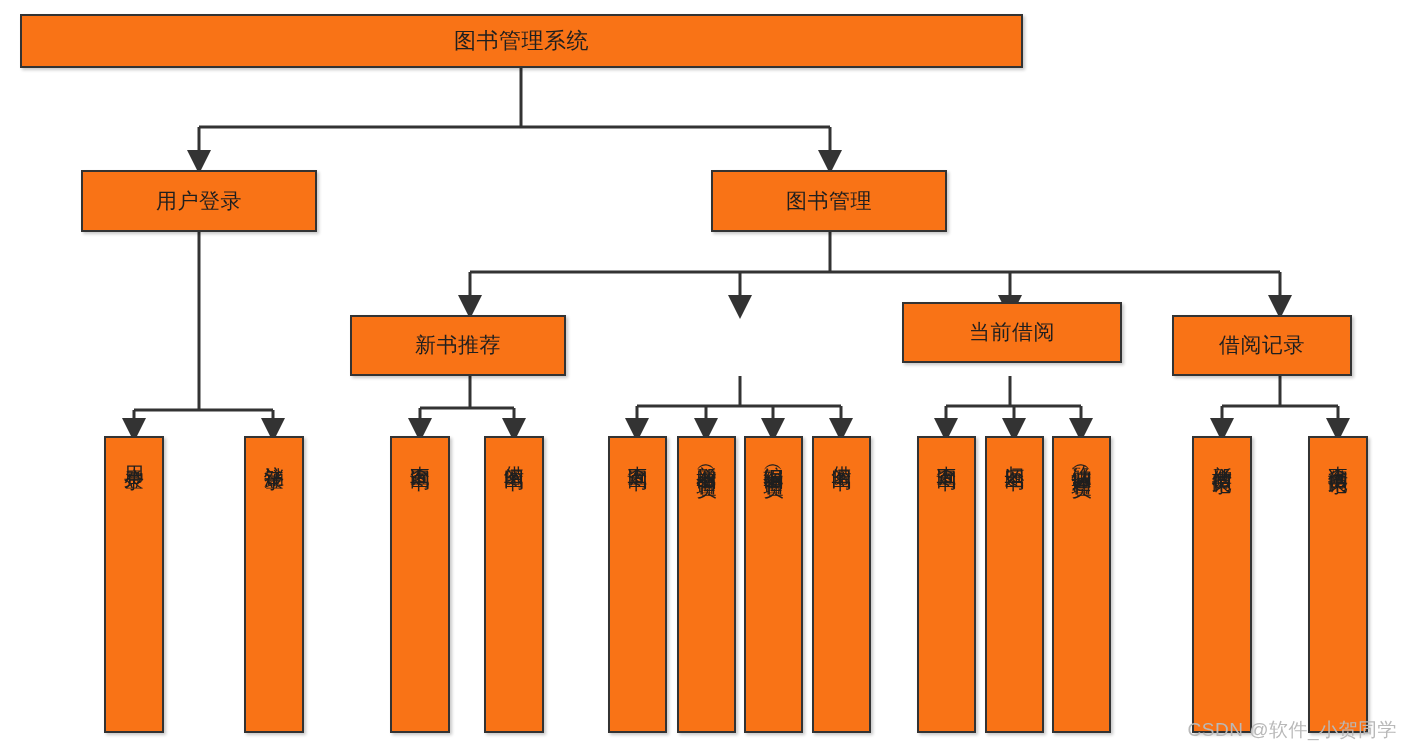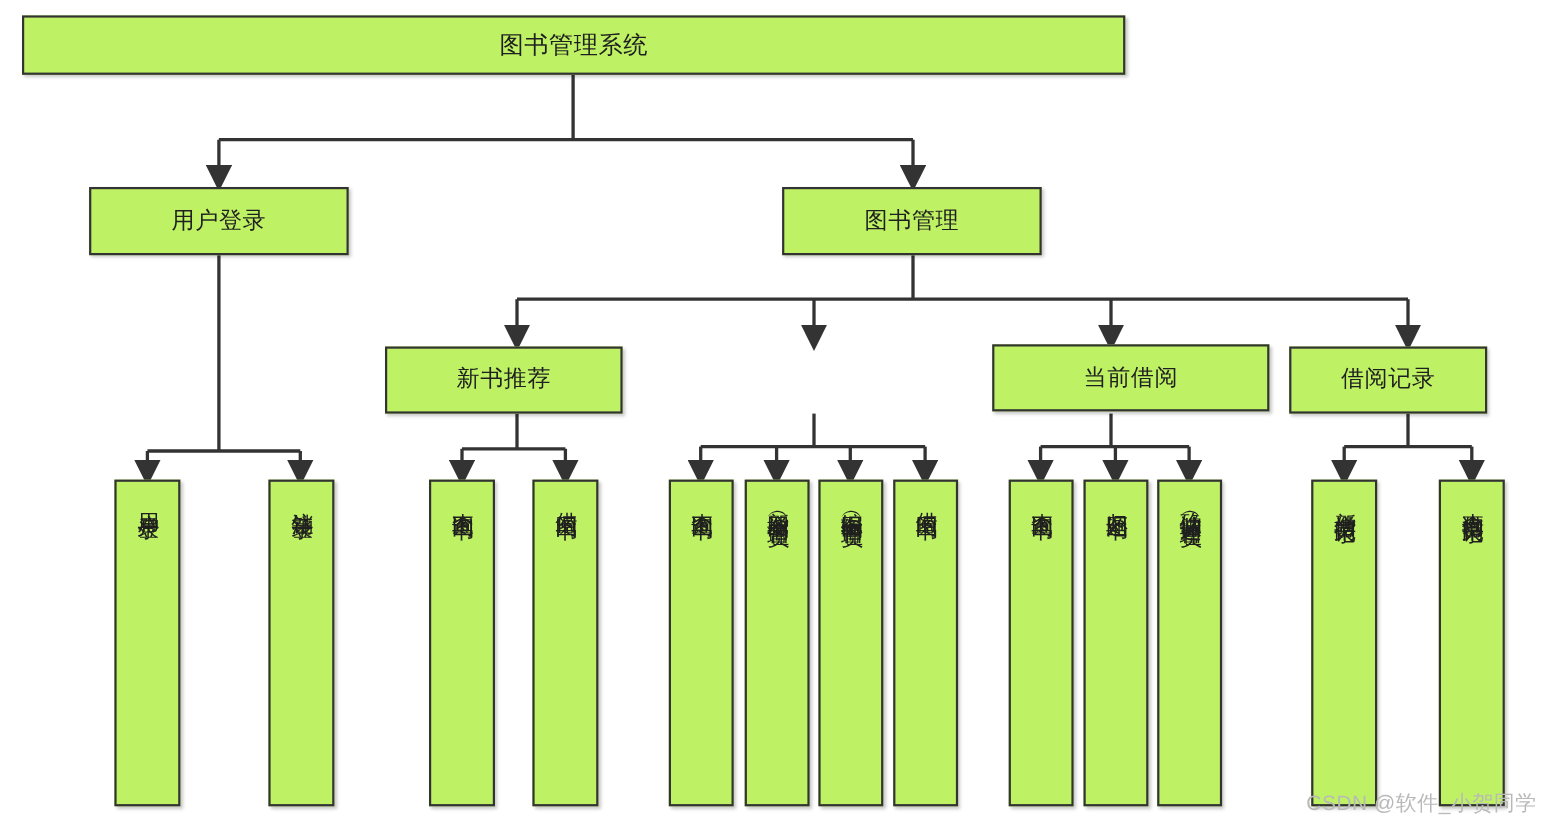--- a/index.html
+++ b/index.html
@@ -15,21 +15,21 @@
     position: relative;
     width: 1405px;
     height: 747px;
     background: #ffffff;
     overflow: hidden;
   }
   
   .node {
     position: absolute;
     box-sizing: border-box;
-    background: #bef264;
+    background: #f97316;
     border: 2.5px solid #333333;
     box-shadow: 2px 2px 3px rgba(0,0,0,0.22);
     display: flex;
     align-items: center;
     justify-content: center;
     text-align: left;
   }
   .node-label {
     font-size: 21px;
     line-height: 1.18;
@@ -144,21 +144,21 @@
 
   <div class="node" style="left:711px; top:170px; width:236px; height:62px;">
     <span class="node-label">图书管理</span>
   </div>
 
   <div class="node" style="left:350px; top:315px; width:216px; height:61px;">
     <span class="node-label">新书推荐</span>
   </div>
 
 
-  <div class="node" style="left:902px; top:313px; width:252px; height:61px;font-family:Liberation Serif, serif;">
+  <div class="node" style="left:902px; top:302px; width:220px; height:61px;">
     <span class="node-label">当前借阅</span>
   </div>
 
   <div class="node" style="left:1172px; top:315px; width:180px; height:61px;">
     <span class="node-label">借阅记录</span>
   </div>
 
   <div class="node leaf" style="left:104px; top:436px; width:60px; height:297px;">
     <span class="node-label">用户登录</span>
   </div>

